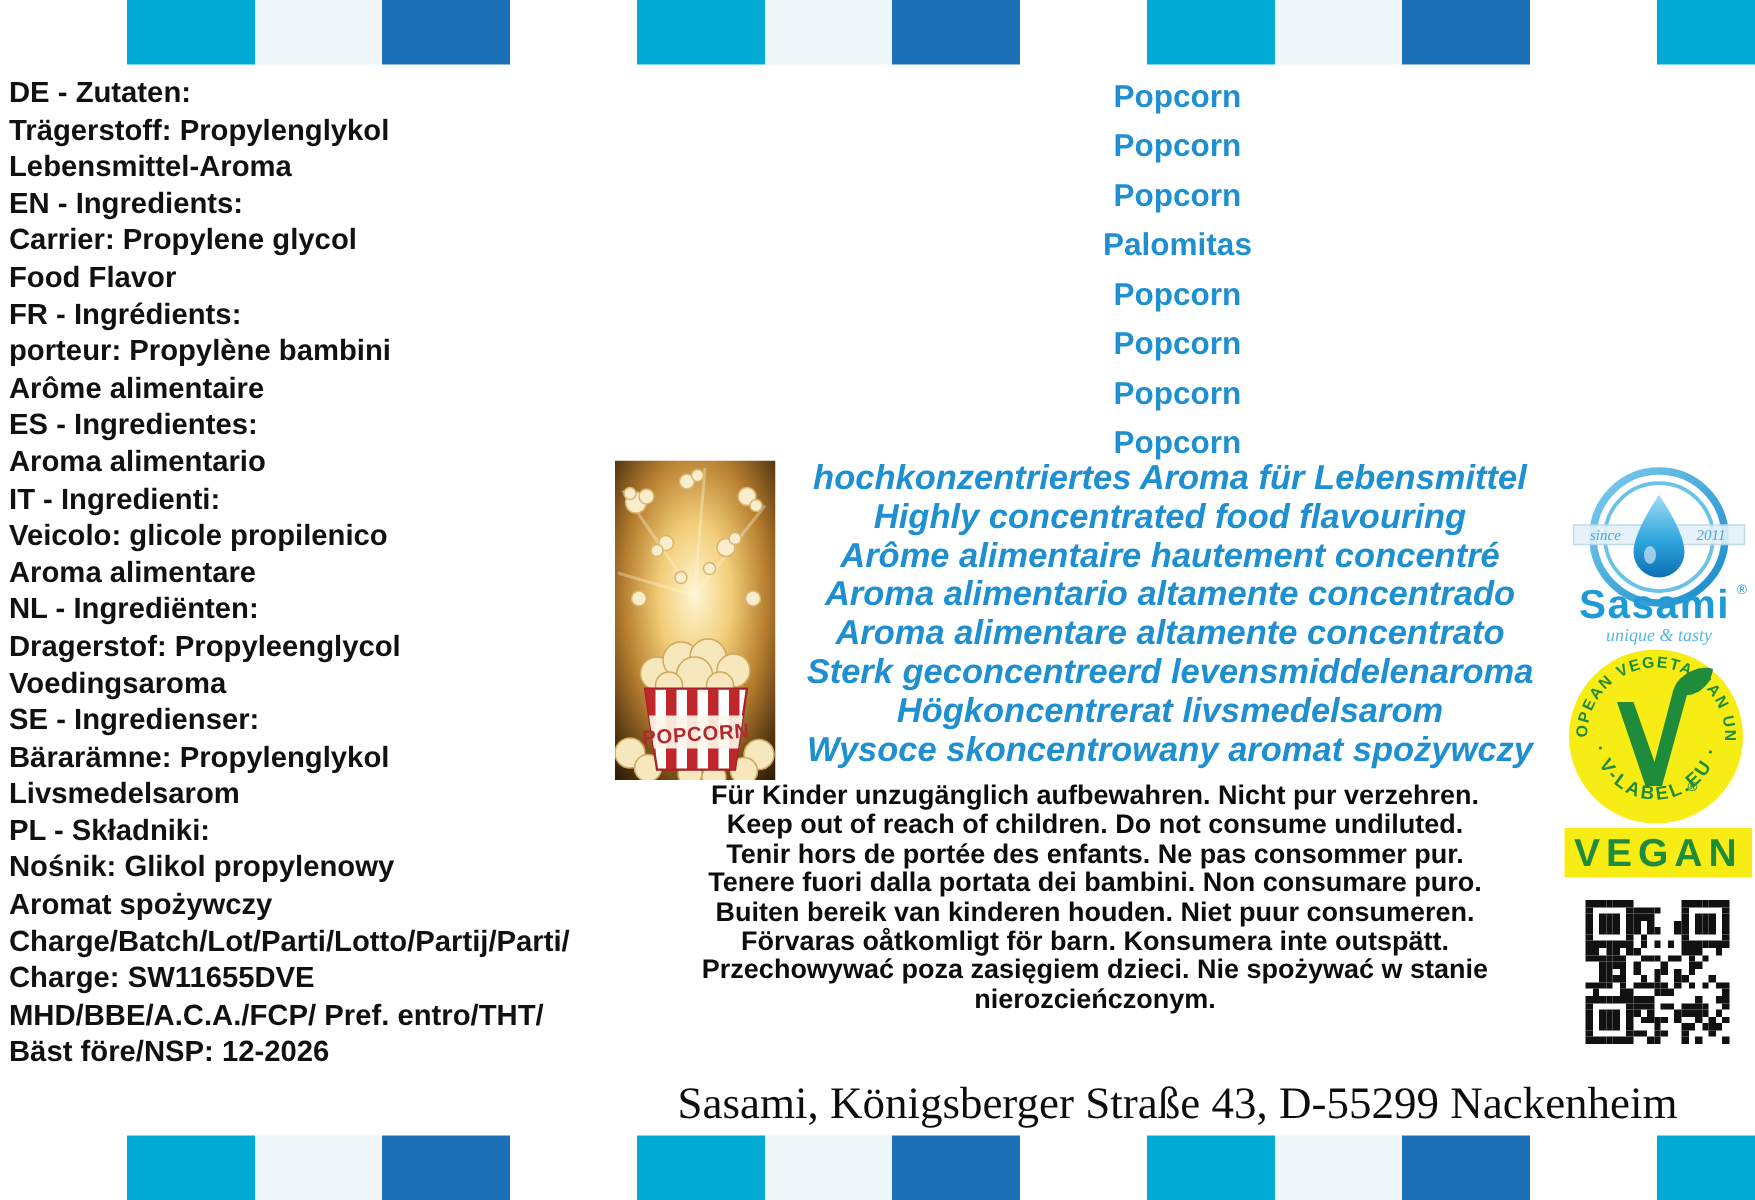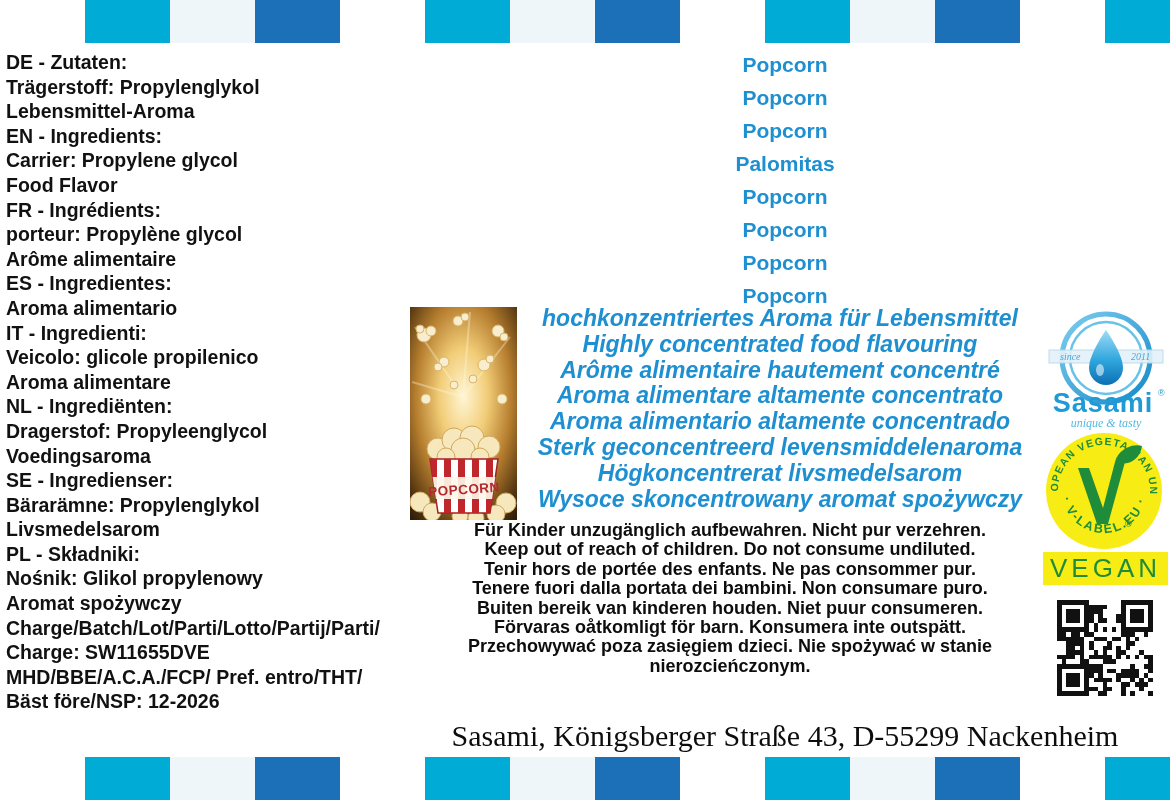--- a/index.html
+++ b/index.html
@@ -60,21 +60,21 @@
   
   .sasami-logo { position:absolute; left:1045px; top:308px; width:122px; height:128px;text-decoration:underline; }
   .sasami-logo svg { display:block; width:100%; height:100%; }
 
   
   .v-label { position:absolute; left:1045px; top:432px; width:118px; height:118px; }
   .v-label svg { display:block; width:100%; height:100%; }
   .vegan-badge {
     position:absolute; left:1043px; top:552px; width:125px; height:33px;
     background:#f7ec13; color:#1f8c3b; text-align:center;
-    font-size:26px; font-weight:normal; letter-spacing:4px; line-height:33px;
+    font-size:26px; font-weight:bold; letter-spacing:4px; line-height:33px;
   }
 
   
   .qr {
     position:absolute; left:1057px; top:600px; width:96px; height:96px;
     display:grid; grid-template-columns:repeat(21,1fr); grid-auto-rows:1fr;
     background:#ffffff;
   }
   .qr i { display:block; }
   .qr i.b { background:#111111; }
@@ -88,21 +88,21 @@
   <div class="stripes bottom"></div>
 
   <div class="ingredients">
       <div>DE - Zutaten:</div>
       <div>Trägerstoff: Propylenglykol</div>
       <div>Lebensmittel-Aroma</div>
       <div>EN - Ingredients:</div>
       <div>Carrier: Propylene glycol</div>
       <div>Food Flavor</div>
       <div>FR - Ingrédients:</div>
-      <div>porteur: Propylène glycol</div>
+      <div>porteur: Propylène bambini</div>
       <div>Arôme alimentaire</div>
       <div>ES - Ingredientes:</div>
       <div>Aroma alimentario</div>
       <div>IT - Ingredienti:</div>
       <div>Veicolo: glicole propilenico</div>
       <div>Aroma alimentare</div>
       <div>NL - Ingrediënten:</div>
       <div>Dragerstof: Propyleenglycol</div>
       <div>Voedingsaroma</div>
       <div>SE - Ingredienser:</div>
@@ -196,22 +196,22 @@
         </g>
         <text x="54" y="187" text-anchor="middle" font-size="13.5" font-weight="bold" fill="#b3292e" transform="rotate(-4 54 183)" letter-spacing="0.5">POPCORN</text>
       </g>
     </svg>
   </div>
 
   <div class="descriptions">
       <div>hochkonzentriertes Aroma für Lebensmittel</div>
       <div>Highly concentrated food flavouring</div>
       <div>Arôme alimentaire hautement concentré</div>
+      <div>Aroma alimentario altamente concentrado</div>
       <div>Aroma alimentare altamente concentrato</div>
-      <div>Aroma alimentario altamente concentrado</div>
       <div>Sterk geconcentreerd levensmiddelenaroma</div>
       <div>Högkoncentrerat livsmedelsarom</div>
       <div>Wysoce skoncentrowany aromat spożywczy</div>
     </div>
 
   <div class="warnings">
       <div>Für Kinder unzugänglich aufbewahren. Nicht pur verzehren.</div>
       <div>Keep out of reach of children. Do not consume undiluted.</div>
       <div>Tenir hors de portée des enfants. Ne pas consommer pur.</div>
       <div>Tenere fuori dalla portata dei bambini. Non consumare puro.</div>

